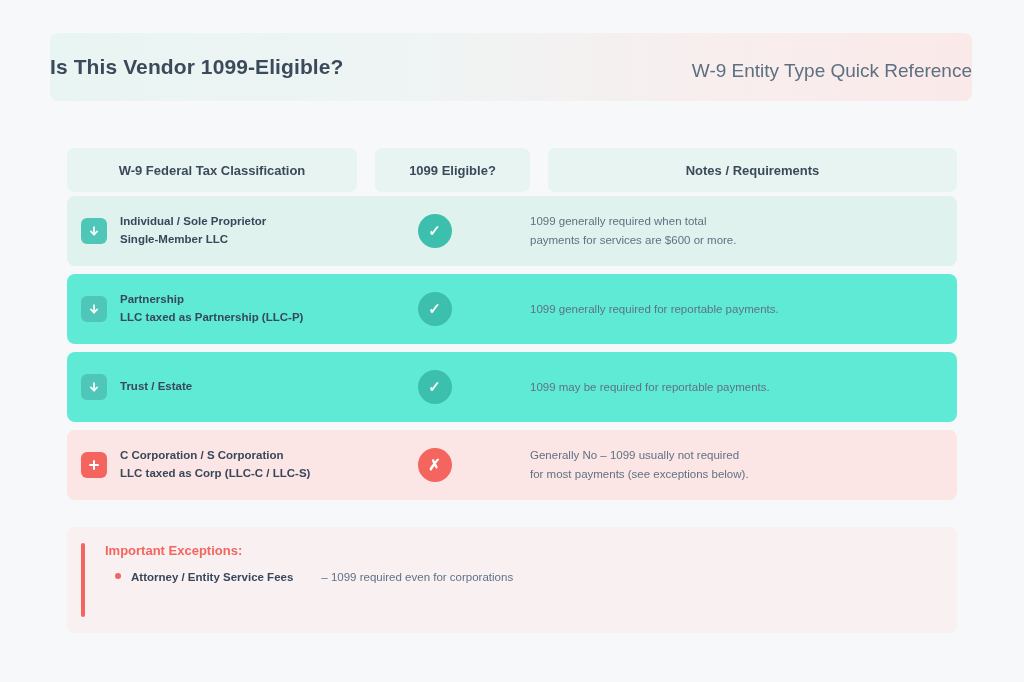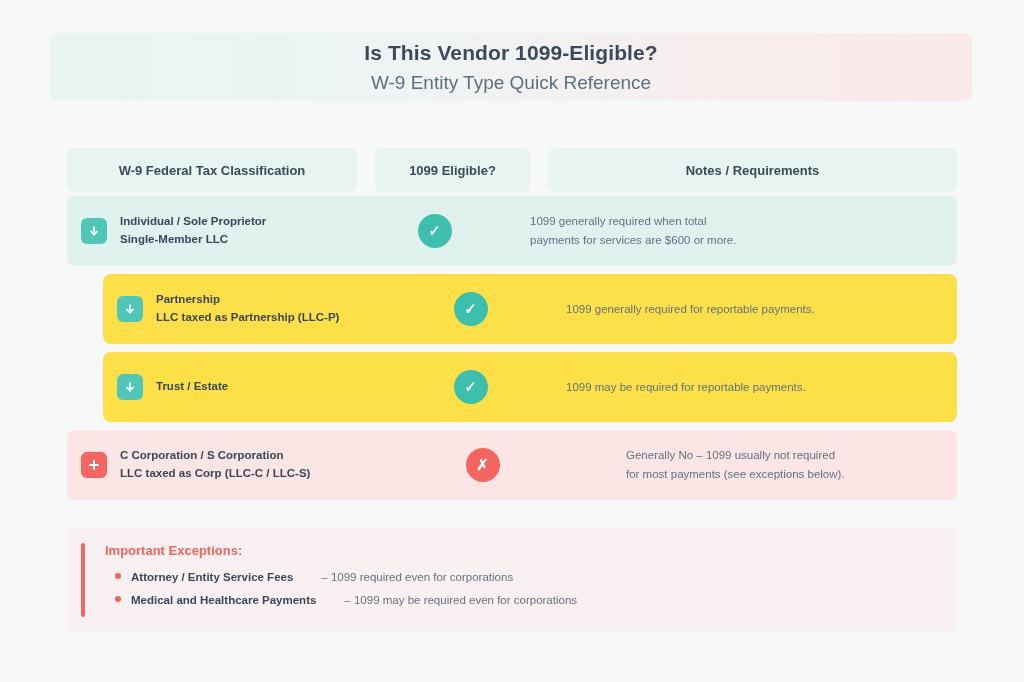--- a/index.html
+++ b/index.html
@@ -25,23 +25,23 @@
   
   .banner {
     position: absolute;
     left: 50px;
     top: 33px;
     width: 922px;
     height: 68px;
     border-radius: 8px;
     background: linear-gradient(90deg, #e9f5f2 0%, #eef4f4 38%, #f8eeee 72%, #fbe9e9 100%);
     display: flex;
-    flex-direction: column;
-    align-items: center;
-    justify-content: center;
+    flex-direction: row;
+    align-items: center;
+    justify-content: space-between;
   }
   .banner-title {
     font-size: 21px;
     font-weight: bold;
     color: #3b4a5a;
     letter-spacing: 0.1px;
   }
   .banner-sub {
     margin-top: 7px;
     font-size: 19px;
@@ -81,22 +81,22 @@
   }
   .row {
     position: relative;
     height: 70px;
     border-radius: 8px;
     margin-bottom: 8px;
     display: flex;
     align-items: center;
   }
   .row.teal { background: #dff2ee; }
-  .row.teal2 { background: #fde047; margin-left: 36px; }
-  .row.pink { background: #fbe5e5; gap: 48px; }
+  .row.teal2 { background: #5eead4; }
+  .row.pink { background: #fbe5e5; }
 
   .row-c1 {
     width: 290px;
     display: flex;
     align-items: center;
     padding-left: 14px;
   }
   .row-icon {
     width: 26px;
     height: 26px;
@@ -305,20 +305,15 @@
   <div class="exceptions">
     <div class="exc-bar"></div>
     <div class="exc-title">Important Exceptions:</div>
 
     <div class="exc-item">
       <span class="exc-dot"></span>
       <span class="exc-strong">Attorney / Entity Service Fees</span>
       <span class="exc-tail">– 1099 required even for corporations</span>
     </div>
 
-    <div class="exc-item">
-      <span class="exc-dot"></span>
-      <span class="exc-strong">Medical and Healthcare Payments</span>
-      <span class="exc-tail">– 1099 may be required even for corporations</span>
-    </div>
   </div>
 
 </div>
 
 </body></html>

